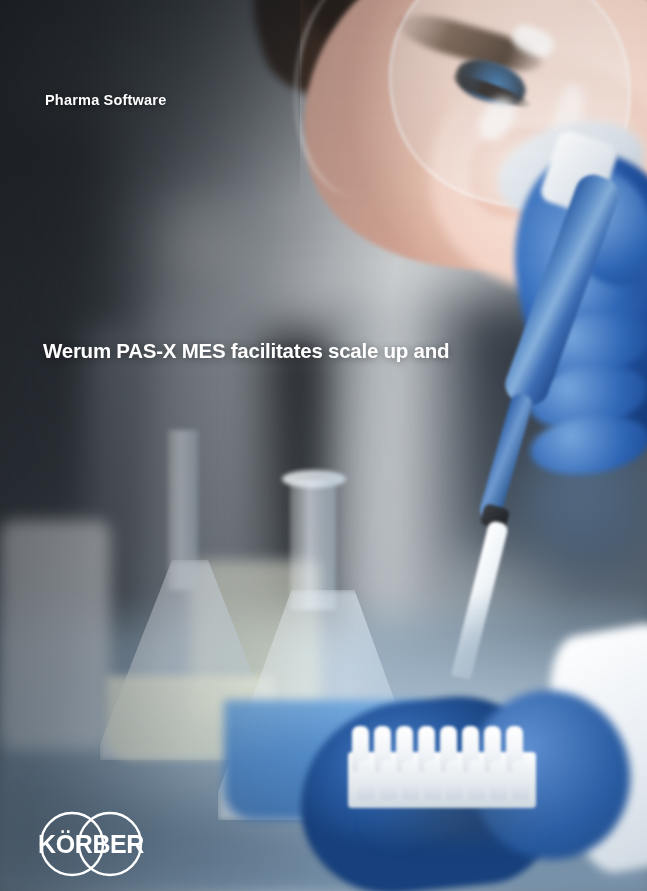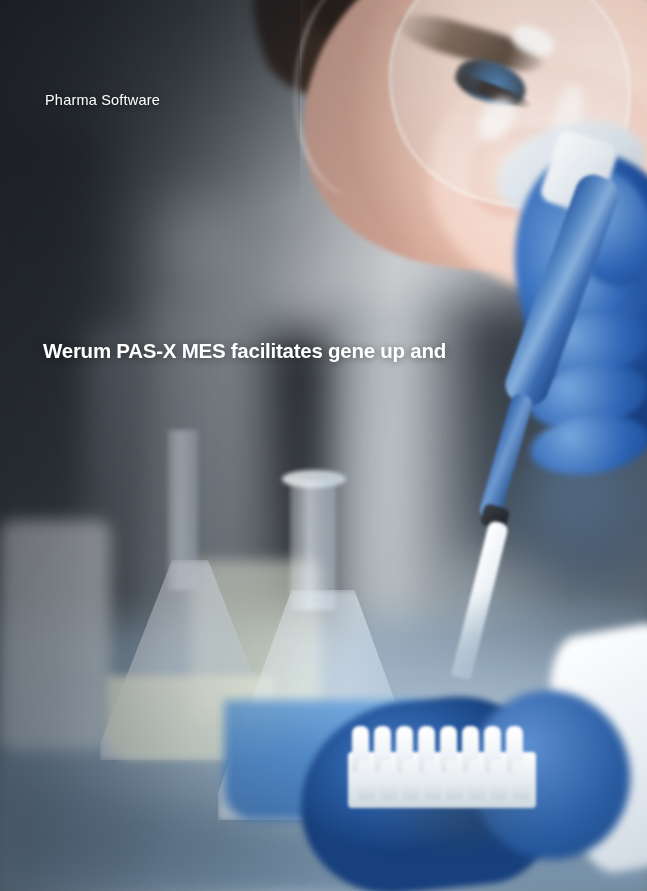--- a/index.html
+++ b/index.html
@@ -355,21 +355,21 @@
   .scrim-top{
     position:absolute; left:0; top:0; width:300px; height:200px;
     background:linear-gradient(180deg, rgba(20,24,28,.45), rgba(20,24,28,0));
   }
 
   
   .content{ position:absolute; inset:0; }
 
   .eyebrow{
     position:absolute; left:45px; top:92px;
-    font-size:14.5px; font-weight:normal; color:#ffffff;
+    font-size:14.5px; font-weight:bold; color:#ffffff;
     letter-spacing:.2px;
     text-shadow:0 1px 5px rgba(0,0,0,.55);
   }
 
   .headline{
     position:absolute; left:42px; top:116px;
     width:580px;
     font-size:66px; font-weight:bold; color:#ffffff;
     line-height:0.98; letter-spacing:-1.6px;
     text-shadow:0 2px 14px rgba(0,0,0,.30);
@@ -484,18 +484,25 @@
     <div class="scrim"></div>
     <div class="scrim-top"></div>
   </div>
 
   <div class="content">
 
     <div class="eyebrow">Pharma Software</div>
 
 
     <div class="subhead">
-      <span class="s s1">Werum PAS-X MES facilitates gene up and</span>
+      <span class="s s1">Werum PAS-X MES facilitates scale up and</span>
     </div>
 
+    <div class="logo">
+      <svg viewBox="0 0 122 72" xmlns="http://www.w3.org/2000/svg" aria-hidden="true">
+        <circle cx="42" cy="36" r="31" fill="none" stroke="#ffffff" stroke-width="2.4"></circle>
+        <circle cx="80" cy="36" r="31" fill="none" stroke="#ffffff" stroke-width="2.4"></circle>
+        <text id="logo-wordmark" x="61" y="45" text-anchor="middle" font-family="Liberation Sans, sans-serif" font-size="25" font-weight="bold" fill="#ffffff" letter-spacing="-0.4">KÖRBER</text>
+      </svg>
+    </div>
 
   </div>
 </div>
 
 </body></html>

